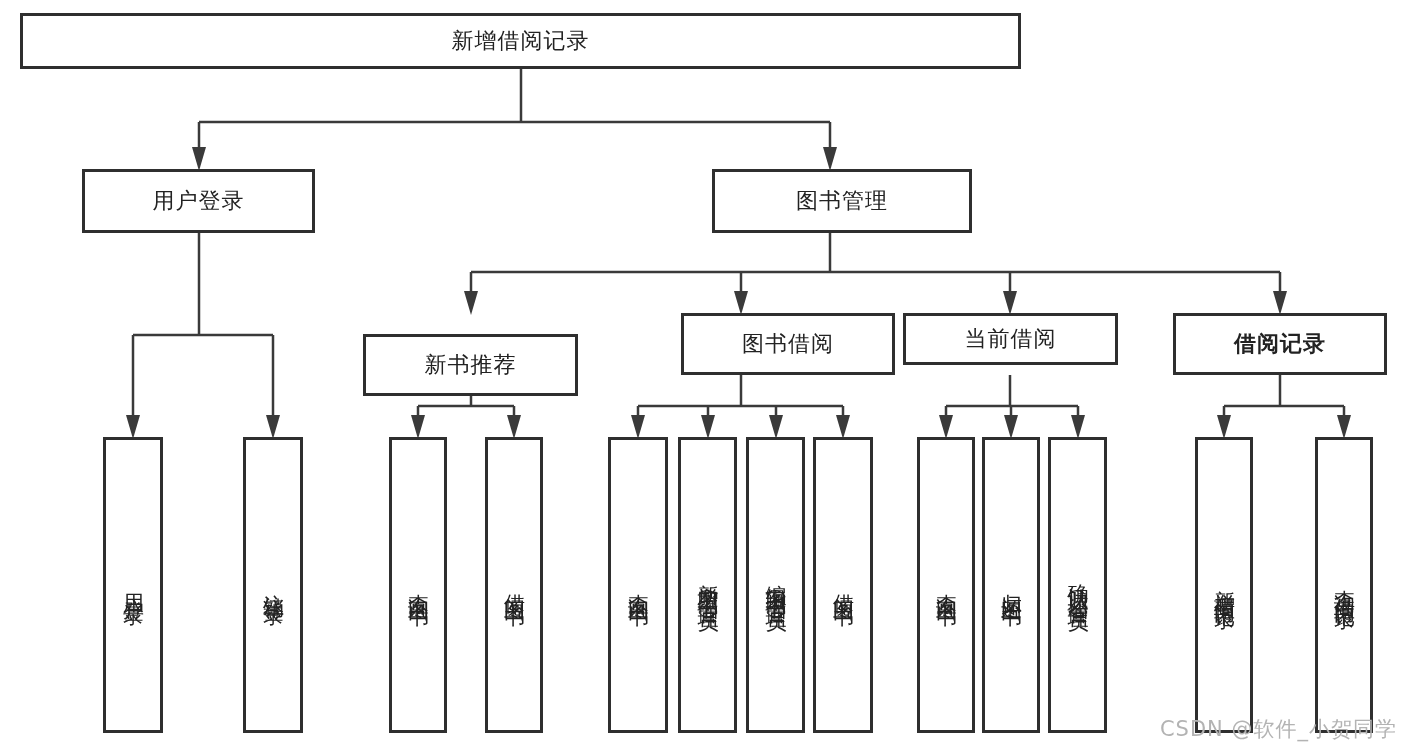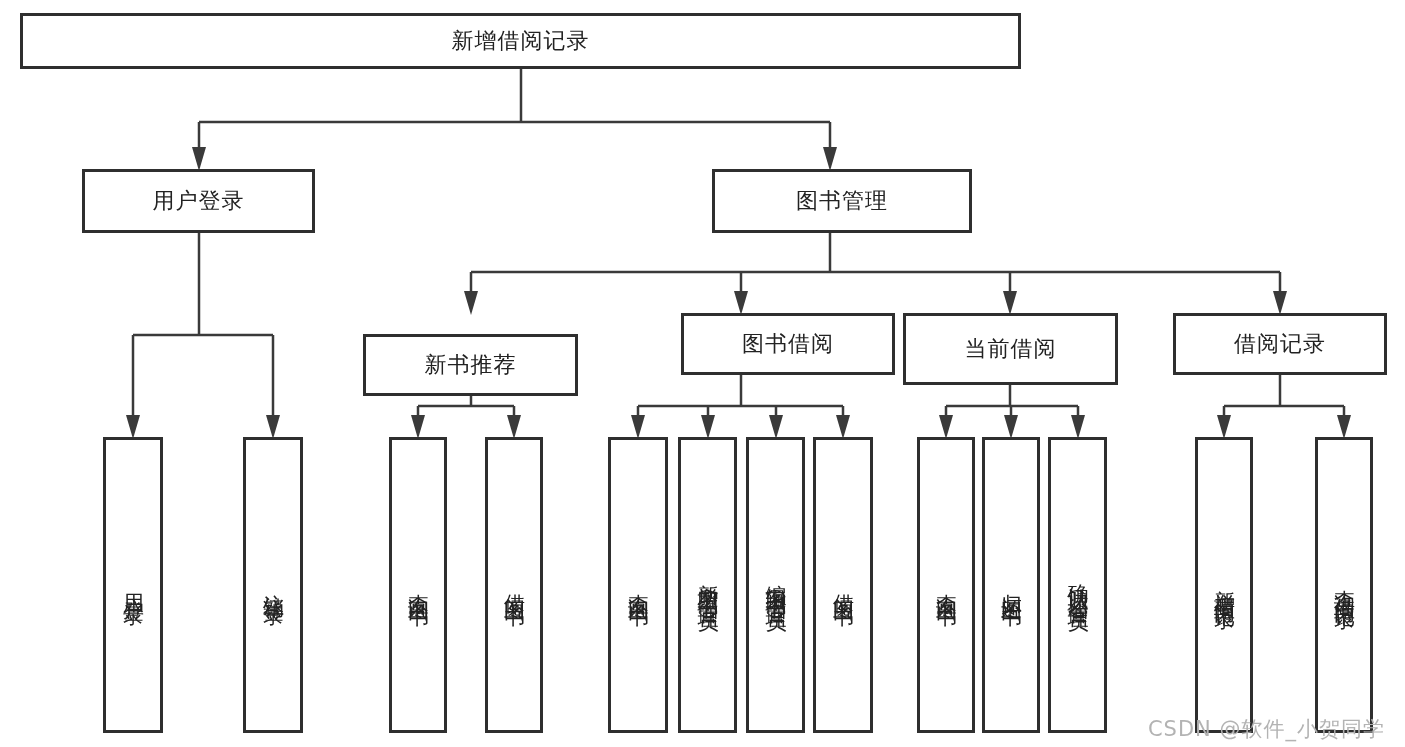--- a/index.html
+++ b/index.html
@@ -43,21 +43,21 @@
   .v-node .label {
     writing-mode: vertical-rl;
     text-orientation: mixed;
     font-size: 21px;
     letter-spacing: 4px;
     line-height: 1.2;
     white-space: nowrap;
   }
   .watermark {
     position: absolute;
-    right: 20px;
+    right: 8px;
     bottom: 4px;
     font-size: 21px;
     color: var(--color-watermark, #b3b3b3);
     letter-spacing: 1px;
     white-space: nowrap;
     z-index: 5;
   }
 </style>
 </head>
 <body>
@@ -150,24 +150,24 @@
   <div class="node h-node" style="left:712px; top:169px; width:260px; height:64px;">
     <span class="label">图书管理</span>
   </div>
 
   <div class="node h-node" style="left:363px; top:313px; width:215px; height:62px;margin-top:21px;">
     <span class="label">新书推荐</span>
   </div>
   <div class="node h-node" style="left:634px; top:313px; width:214px; height:62px;margin-left:47px;">
     <span class="label">图书借阅</span>
   </div>
-  <div class="node h-node" style="left:903px; top:313px; width:215px; height:72px;">
+  <div class="node h-node" style="left:903px; top:313px; width:215px; height:52px;">
     <span class="label">当前借阅</span>
   </div>
-  <div class="node h-node" style="left:1173px; top:313px; width:214px; height:62px;">
+  <div class="node h-node" style="left:1173px; top:313px; width:214px; height:62px;font-weight:bold;">
     <span class="label">借阅记录</span>
   </div>
 
   <div class="node v-node" style="left:103px; top:437px; width:60px; height:296px;">
     <span class="label">用户登录</span>
   </div>
   <div class="node v-node" style="left:243px; top:437px; width:60px; height:296px;">
     <span class="label">注销登录</span>
   </div>
 

